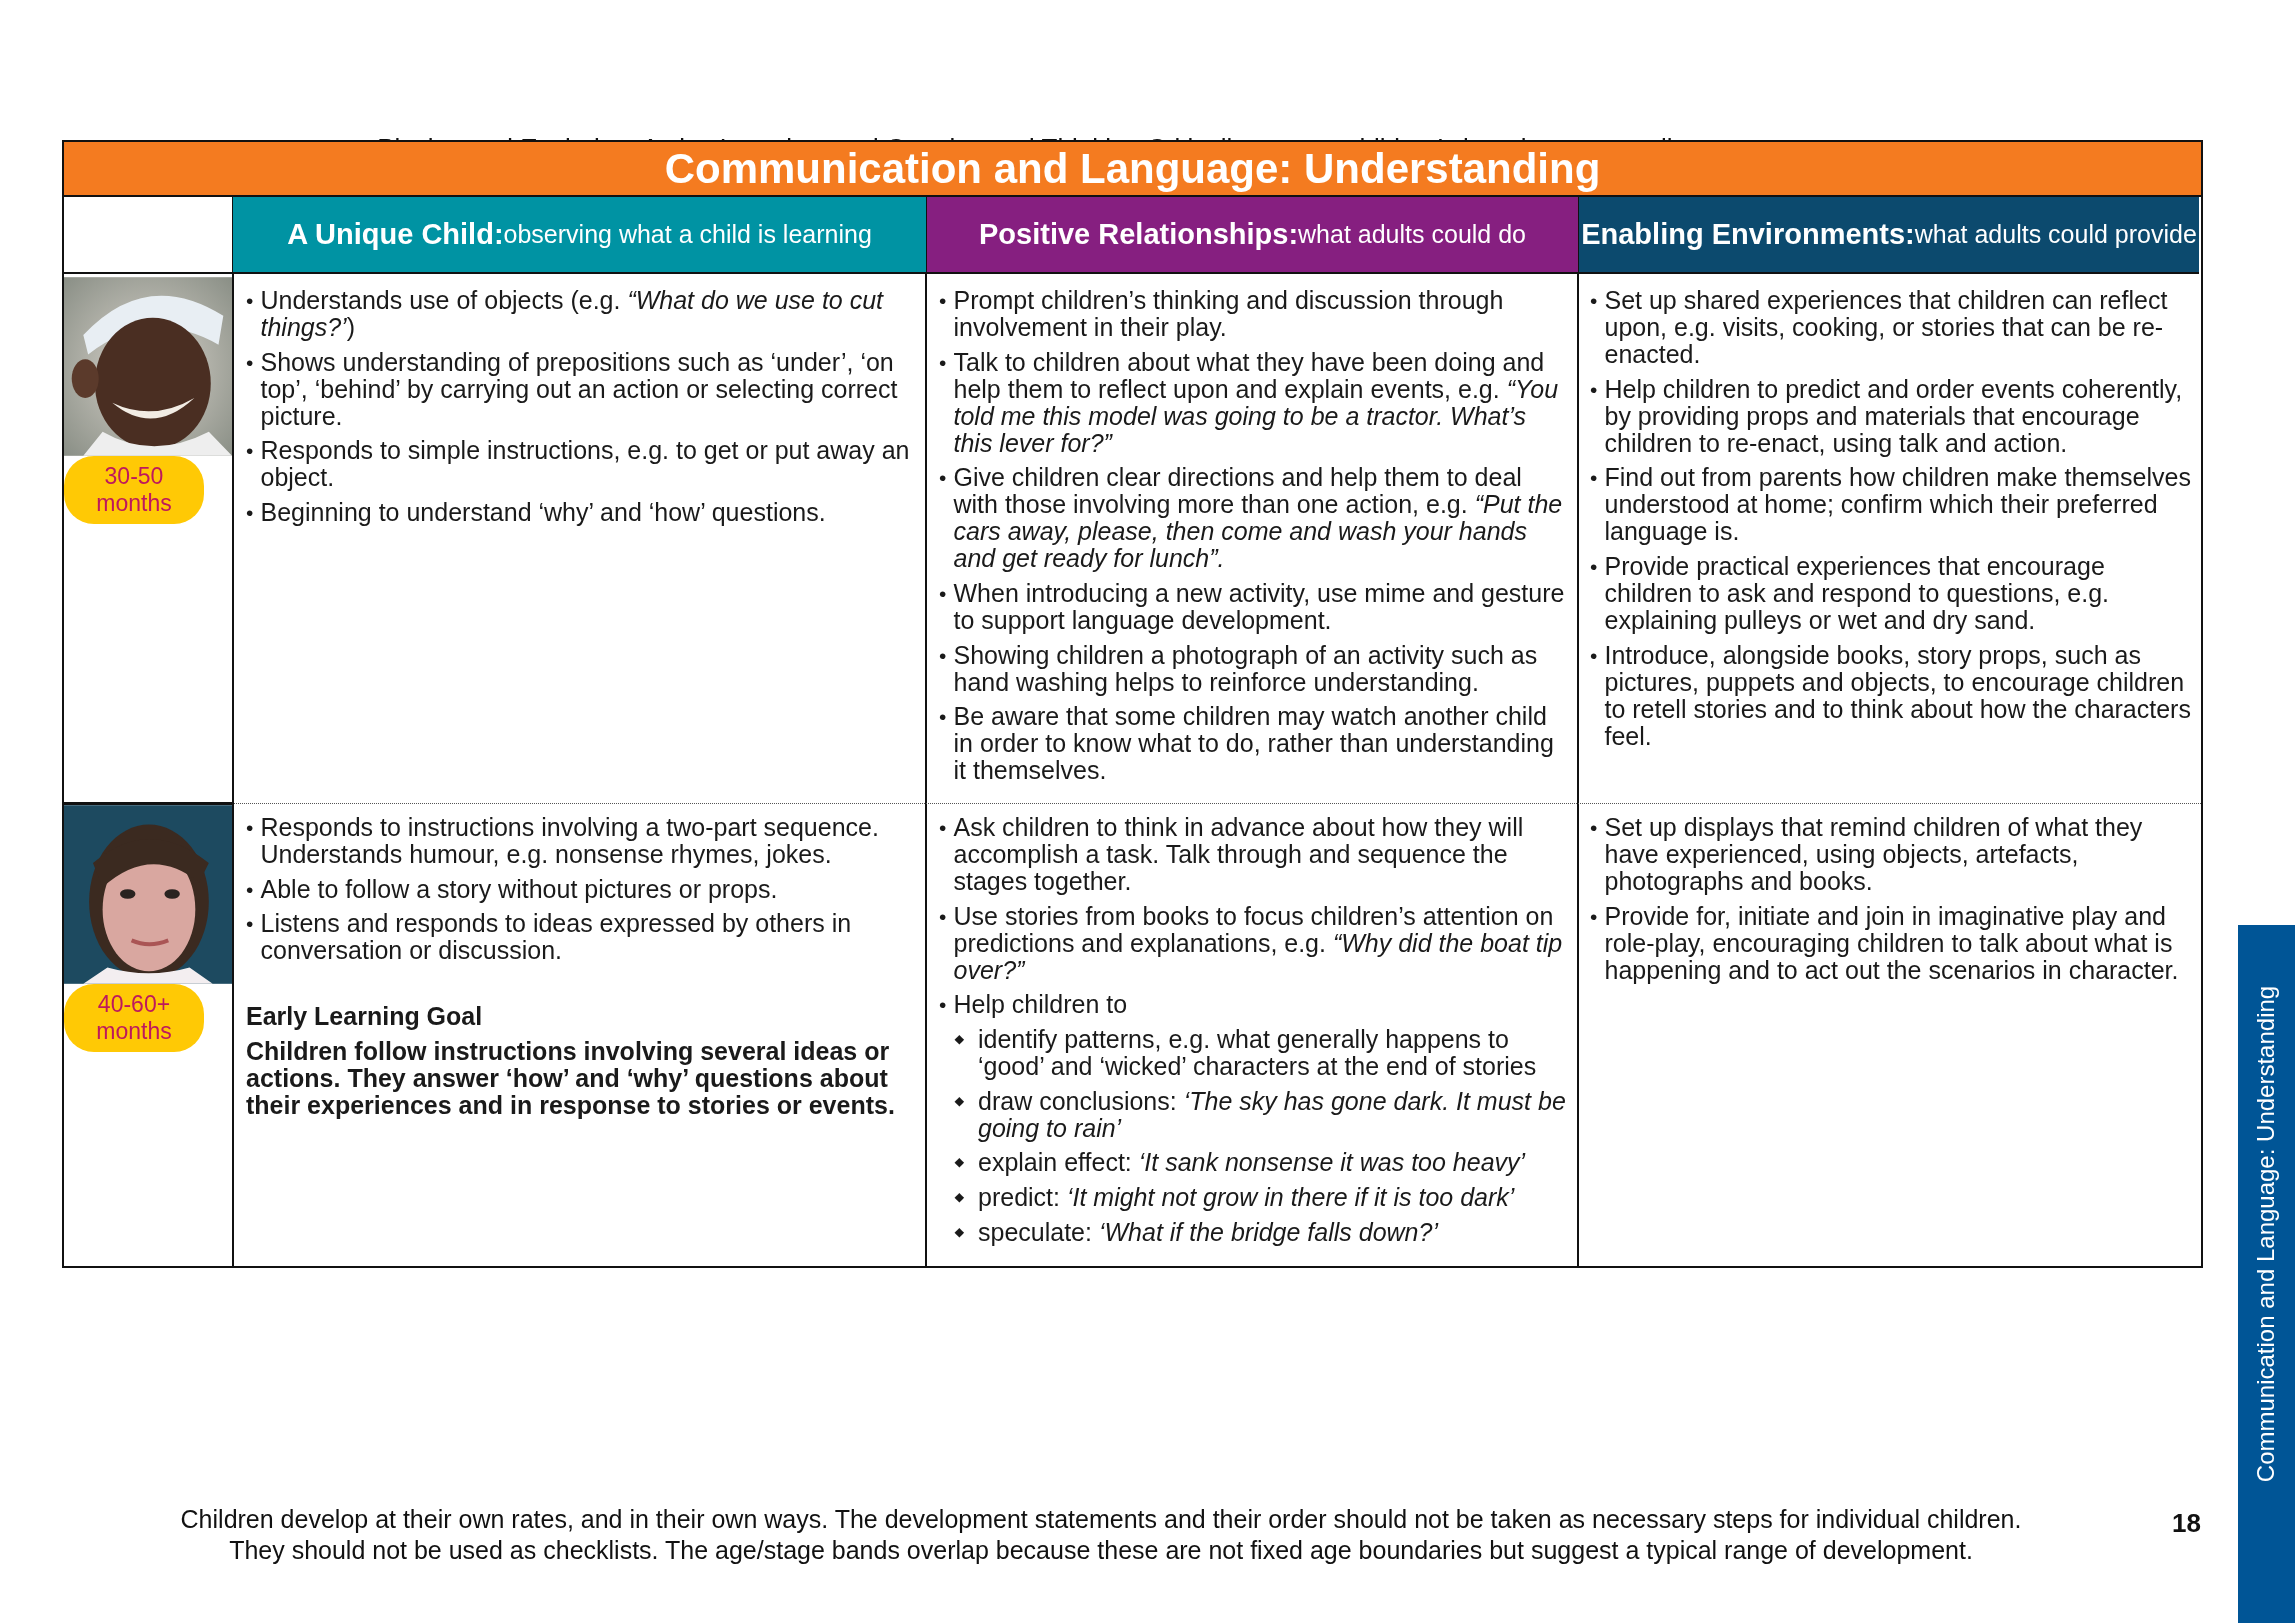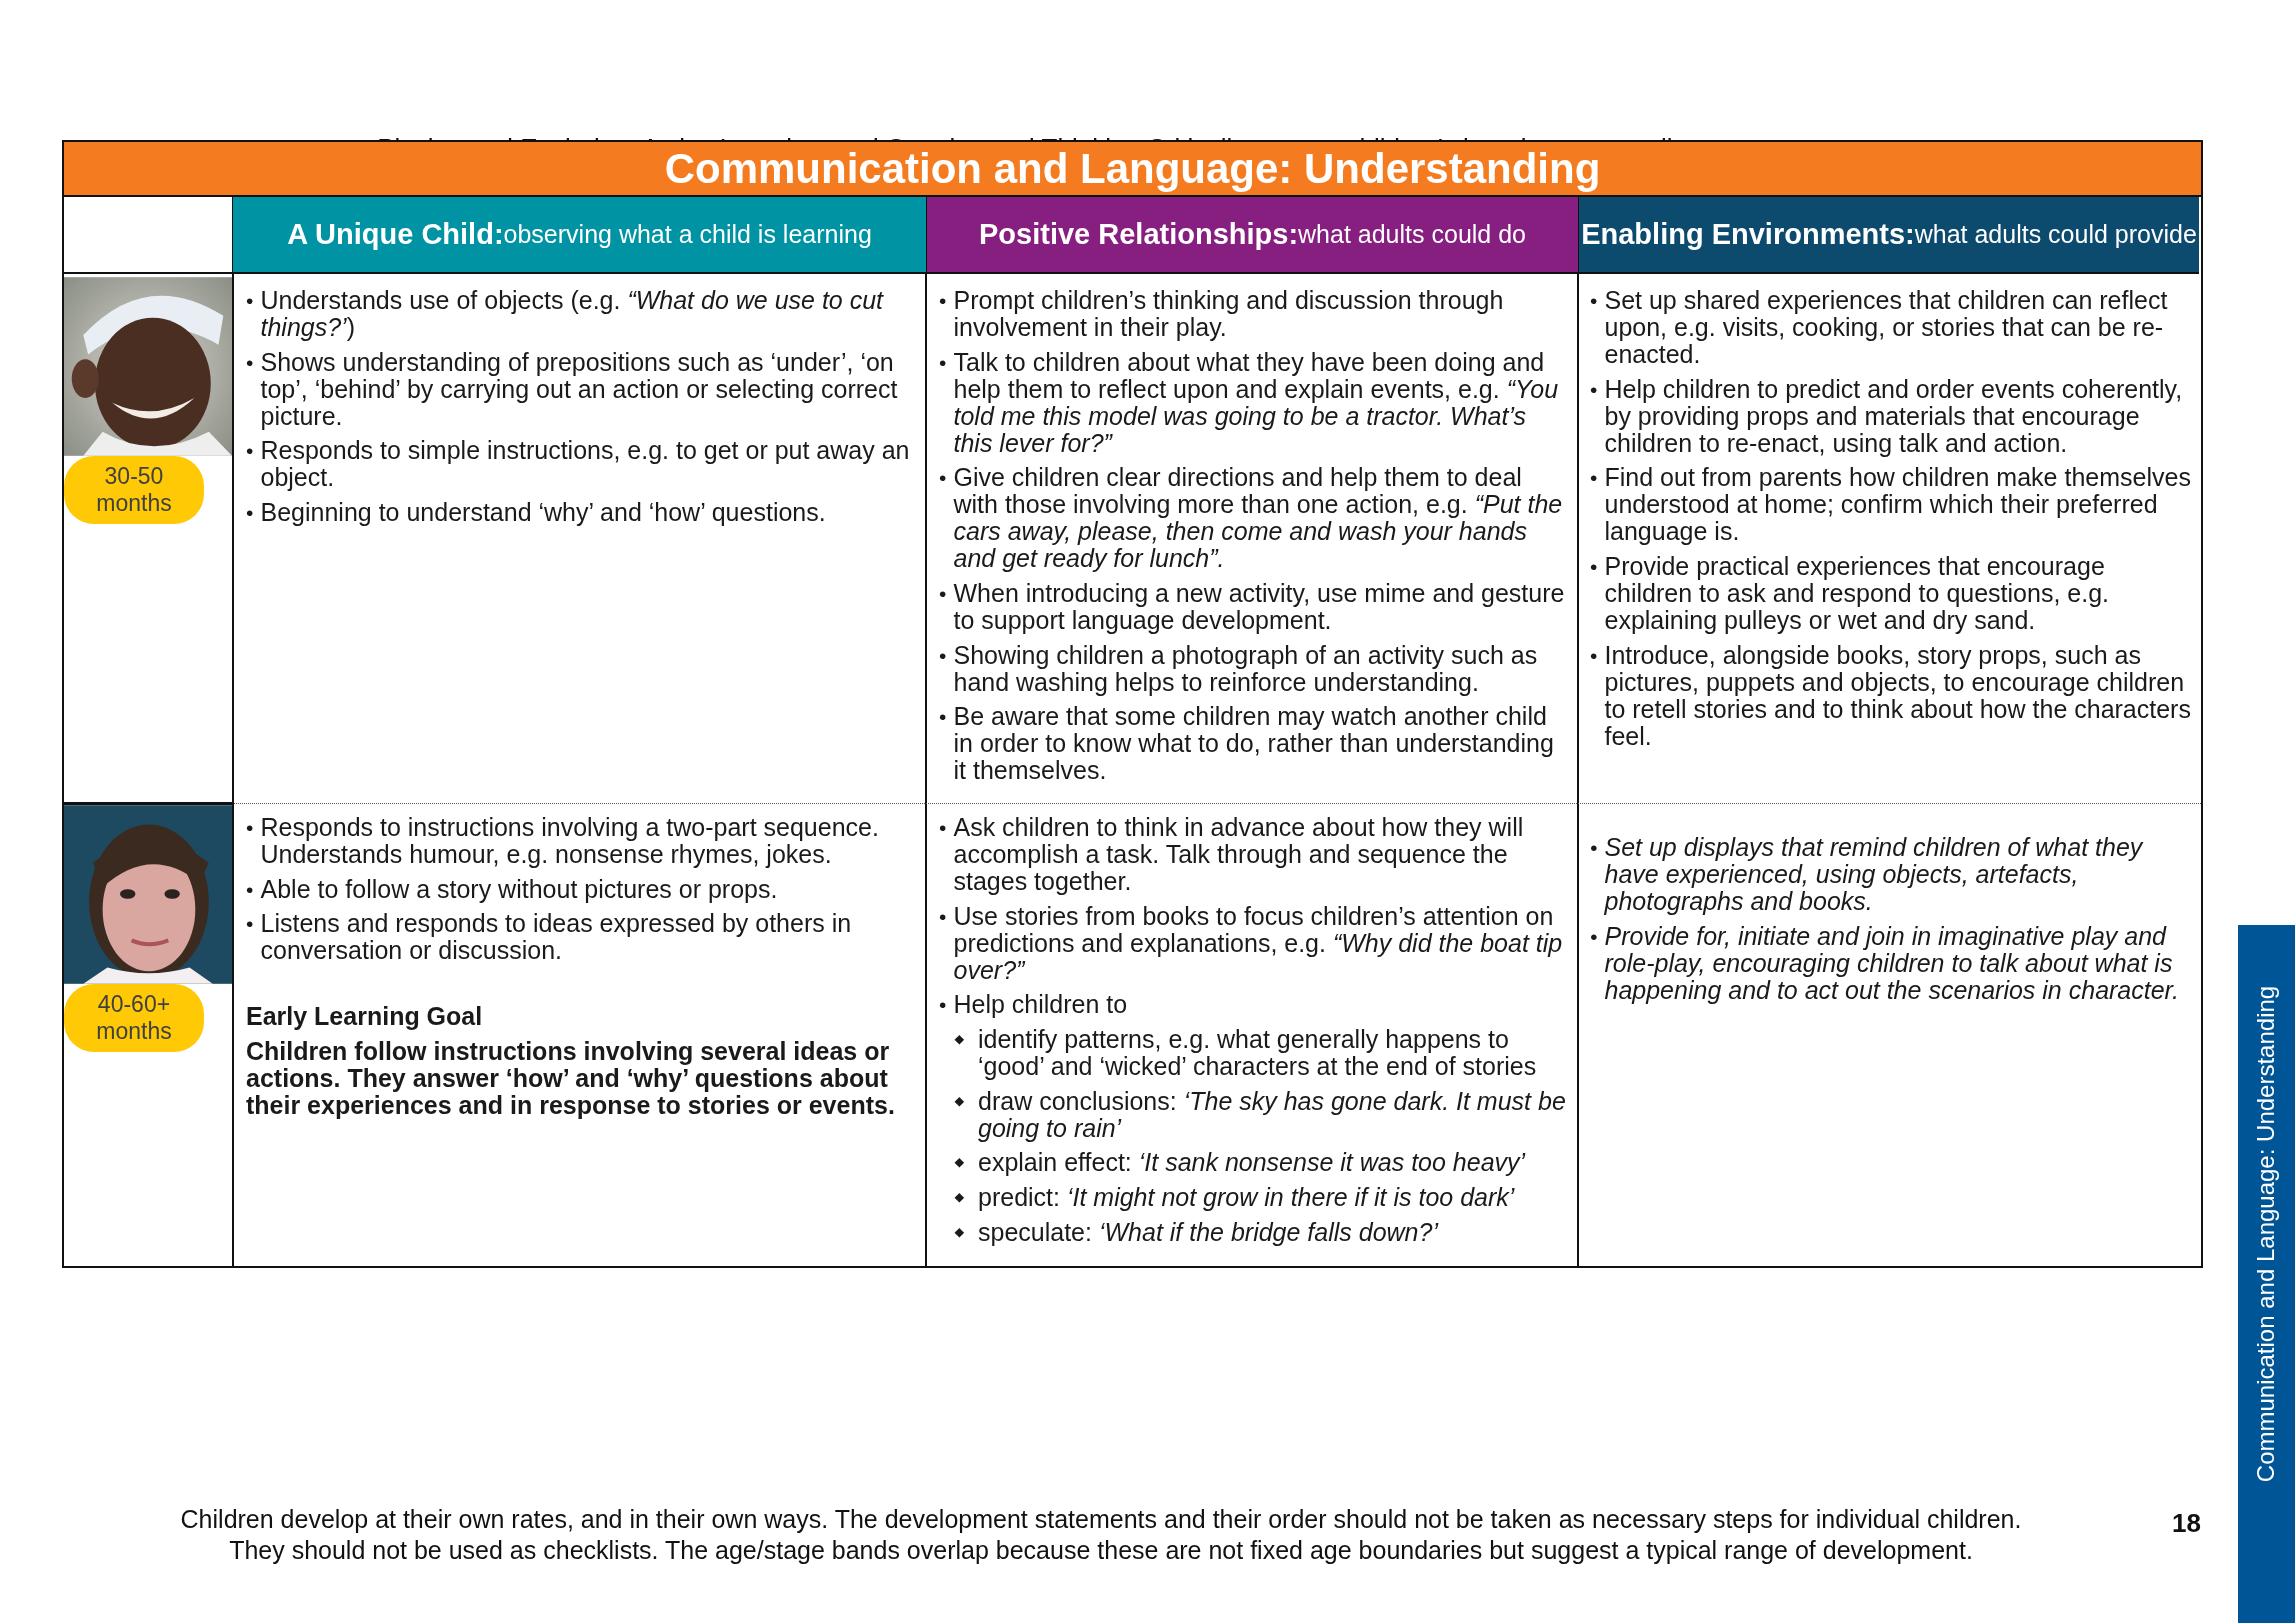--- a/index.html
+++ b/index.html
@@ -31,21 +31,21 @@
   .head-blank { position: absolute; left: 0; top: 55px; width: 168px; height: 77px; border-bottom: 2.9px solid #111; }
 
   .col-a { left: 168px; width: 694px; background: #0093a3; }
   .col-b { left: 862px; width: 652px; background: #861f80; }
   .col-c { left: 1514px; width: 621px; background: #0c4a6e; }
 
   .vline { position: absolute; top: 132px; bottom: 0; width: 1.9px; background: #111; }
   .photo { position: absolute; left: 0; width: 168px; overflow: hidden; }
   .photo svg { display: block; }
   .age-band {
-    position: absolute; left: 0; width: 140px; background: #ffc905; color: #404040;
+    position: absolute; left: 0; width: 140px; background: #ffc905; color: #be185d;
     font-size: 23px; text-align: center; display: flex; align-items: center; justify-content: center;
     line-height: 27px;
     border-radius: 30px;
   }
   .row-sep-left { position: absolute; left: 0; width: 170px; height: 2.9px; background: #111; }
   .row-sep-dotted { position: absolute; left: 170px; right: 0; height: 0; border-top: 1.9px dotted #555; }
 
   .cell { position: absolute; font-size: 25px; line-height: 27px; color: #1a1a1a; }
   .cell ul { list-style: none; }
   .cell li { position: relative; padding-left: 14.5px; margin-bottom: 7.7px; }
@@ -180,21 +180,21 @@
       <li><span>Use stories from books to focus children’s attention on predictions and explanations, e.g. </span><span class="it">“Why did the boat tip over?”</span></li>
       <li>Help children to</li>
       <li class="sub">identify patterns, e.g. what generally happens to ‘good’ and ‘wicked’ characters at the end of stories</li>
       <li class="sub"><span>draw conclusions: </span><span class="it">‘The sky has gone dark. It must be going to rain’</span></li>
       <li class="sub"><span>explain effect: </span><span class="it">‘It sank nonsense it was too heavy’</span></li>
       <li class="sub"><span>predict: </span><span class="it">‘It might not grow in there if it is too dark’</span></li>
       <li class="sub"><span>speculate: </span><span class="it">‘What if the bridge falls down?’</span></li>
     </ul>
   </div>
 
-  <div class="cell" style="left:1526px;top:692px;width:603px;font-style:italic;">
+  <div class="cell" style="left:1526px;top:672px;width:603px;">
     <ul>
       <li>Set up displays that remind children of what they have experienced, using objects, artefacts, photographs and books.</li>
       <li>Provide for, initiate and join in imaginative play and role-play, encouraging children to talk about what is happening and to act out the scenarios in character.</li>
     </ul>
   </div>
 </div>
 
 <div class="footer">
   <div>Children develop at their own rates, and in their own ways. The development statements and their order should not be taken as necessary steps for individual children.</div>
   <div>They should not be used as checklists. The age/stage bands overlap because these are not fixed age boundaries but suggest a typical range of development.</div>

